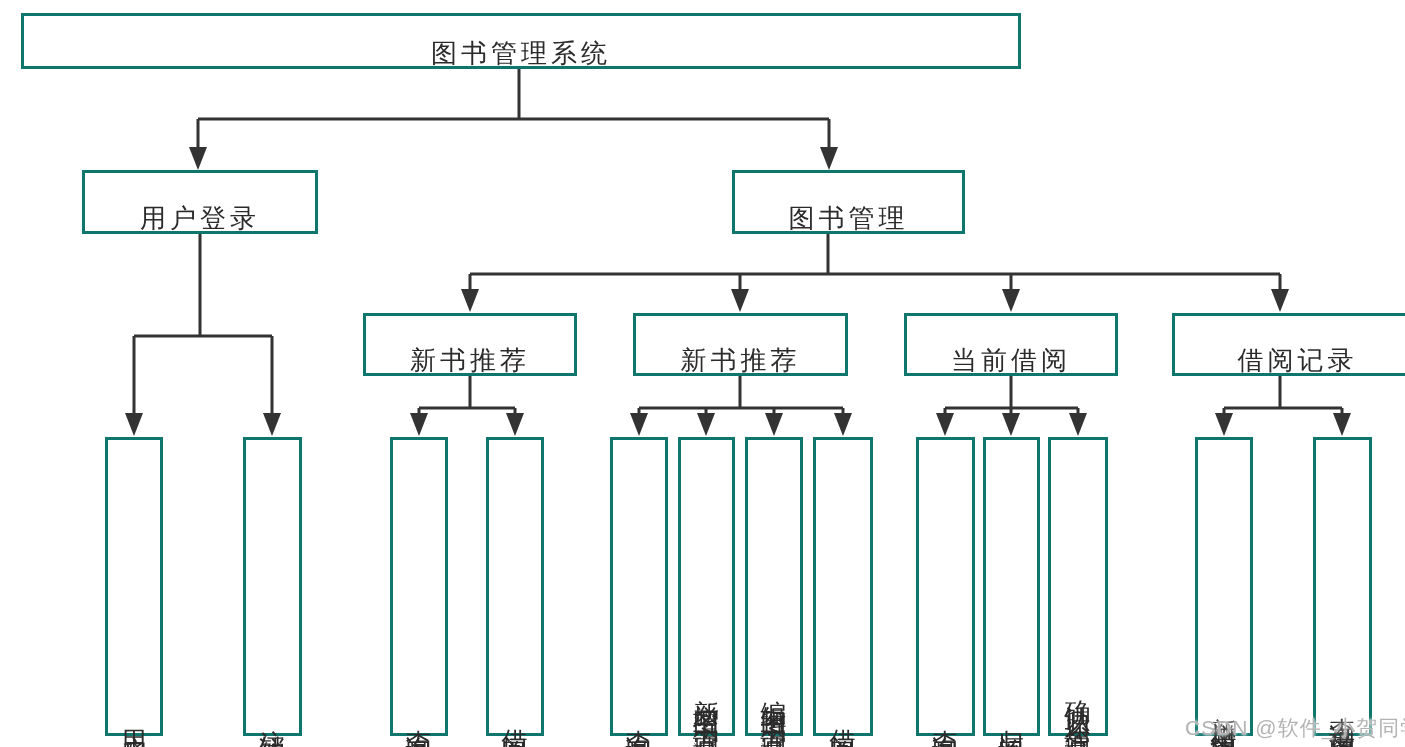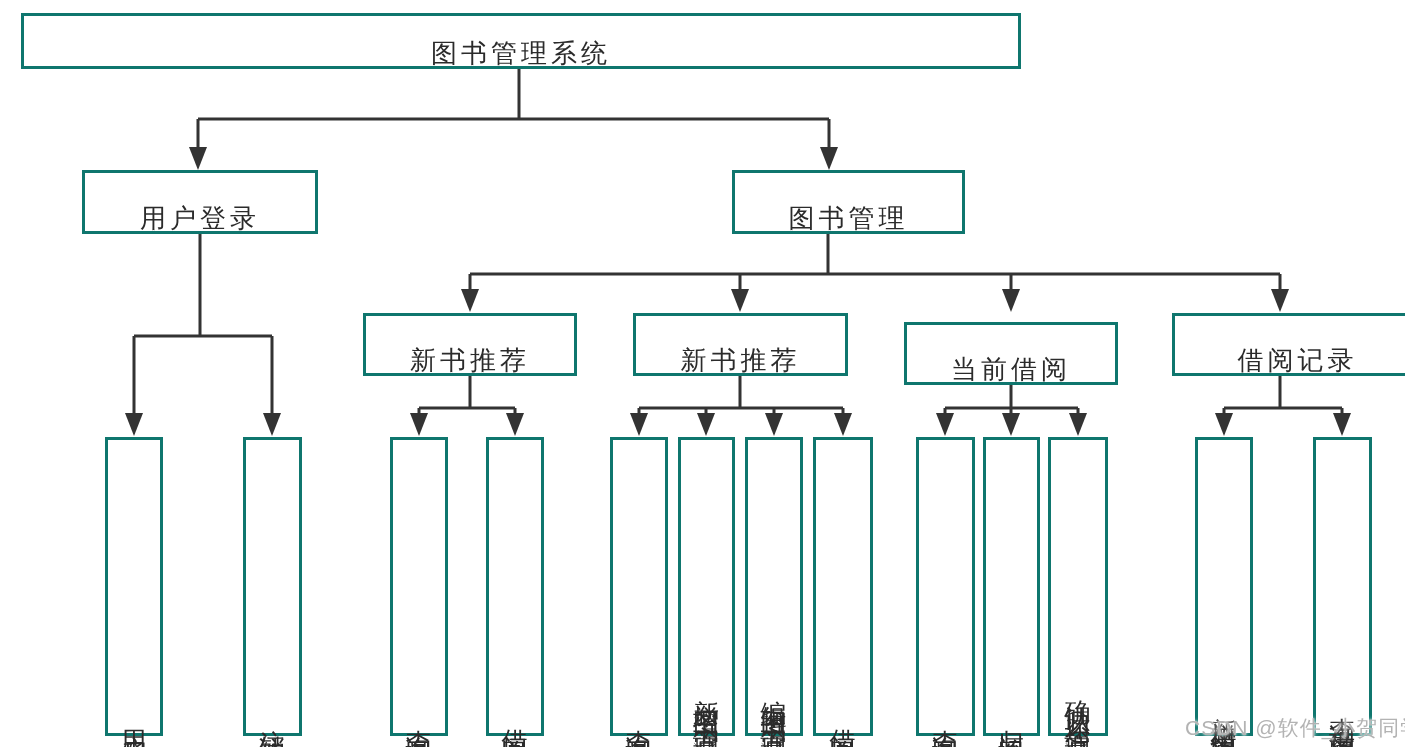--- a/index.html
+++ b/index.html
@@ -44,21 +44,21 @@
     text-orientation: mixed;
     letter-spacing: 6px;
     white-space: normal;
   }
   
   .n-root   { left: 21px;   top: 13px;  width: 1000px; height: 56px; }
   .n-login  { left: 82px;   top: 170px; width: 236px;  height: 64px; }
   .n-mgmt   { left: 732px;  top: 170px; width: 233px;  height: 64px; }
   .n-newrec { left: 363px;  top: 313px; width: 214px;  height: 63px; }
   .n-borrow { left: 633px;  top: 313px; width: 215px;  height: 63px; }
-  .n-current{ left: 904px;  top: 322px; width: 214px;  height: 63px; }
+  .n-current{ left: 904px;  top: 313px; width: 214px;  height: 63px; }
   .n-record { left: 1172px; top: 313px; width: 251px;  height: 63px; }
   .leaf { top: 437px; height: 299px; }
   .l1  { left: 105px;  width: 58px; }
   .l2  { left: 243px;  width: 59px; }
   .l3  { left: 390px;  width: 58px; }
   .l4  { left: 486px;  width: 58px; }
   .l5  { left: 610px;  width: 58px; }
   .l6  { left: 678px;  width: 57px; }
   .l7  { left: 745px;  width: 58px; }
   .l8  { left: 813px;  width: 60px; }

